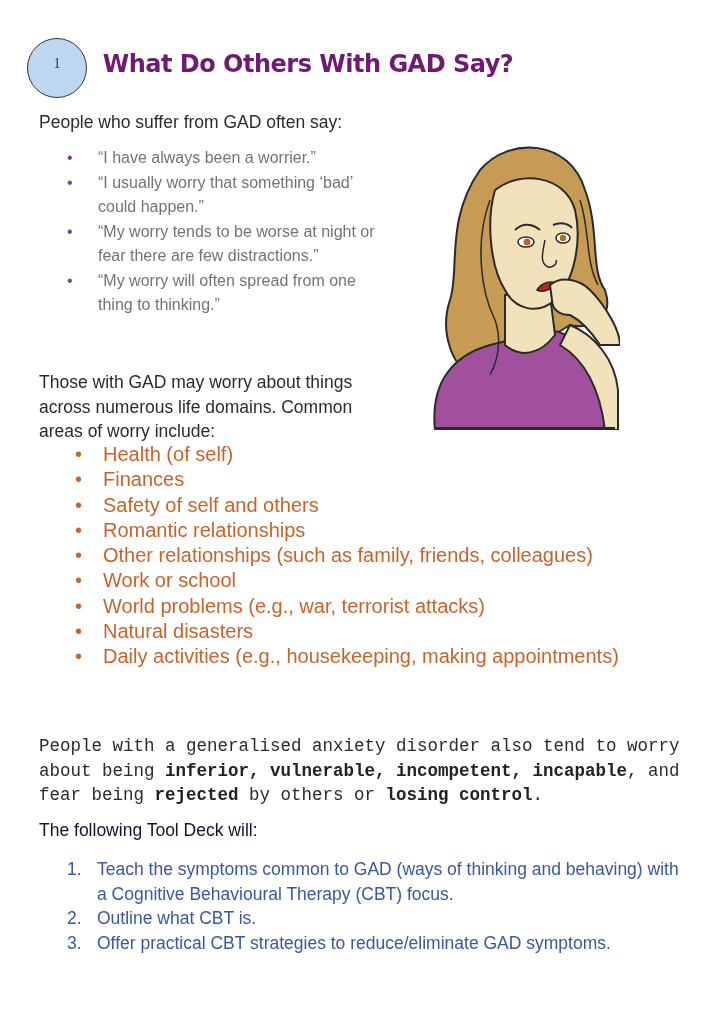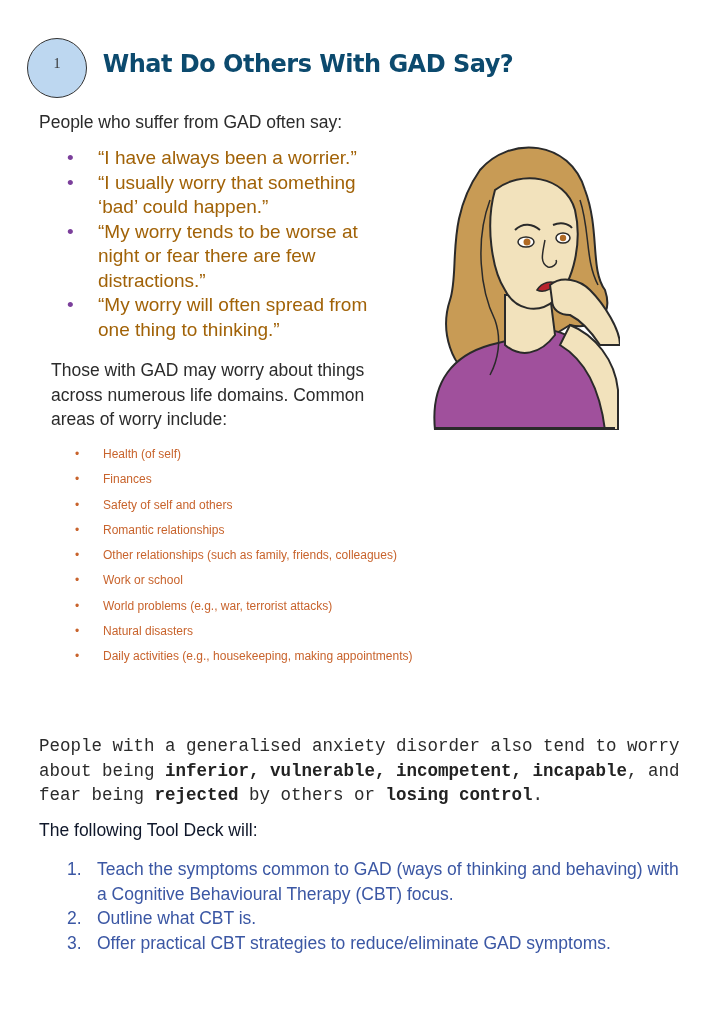--- a/index.html
+++ b/index.html
@@ -4,31 +4,31 @@
 <style>
   html, body { margin: 0; padding: 0; background: #ffffff; }
   body { width: 720px; height: 1024px; position: relative; overflow: hidden;
          font-family: "Liberation Sans", sans-serif; color: #2b2b2b; }
   .page-badge { position: absolute; left: 27px; top: 38px; width: 60px; height: 60px;
          border-radius: 50%; background: #bdd7f0; border: 1.5px solid #333;
          display: flex; align-items: center; justify-content: center; box-sizing: border-box;
          font-family: "Liberation Serif", serif; font-size: 14px; color: #333; padding-bottom: 8px; }
   .title { position: absolute; left: 0; width: 616px; top: 50px; text-align: center;
          font-family: "DejaVu Sans", sans-serif; font-weight: bold; font-size: 24px;
-         color: #0c4a6e; letter-spacing: -0.5px; box-sizing: border-box; }
+         color: #701a75; letter-spacing: -0.5px; box-sizing: border-box; }
   .p { position: absolute; left: 39px; font-size: 17.5px; line-height: 24.5px; color: #2b2b2b; }
   .intro { top: 110px; }
   ul.quotes { position: absolute; left: 60px; top: 146px; margin: 0; padding: 0; list-style: none;
-         width: 320px; font-size: 19px; line-height: 24.5px; color: #a16207; }
+         width: 320px; font-size: 16px; line-height: 24.5px; color: #737373; }
   ul.quotes li { position: relative; padding-left: 38px; }
   ul.quotes li::before { content: "\2022"; position: absolute; left: 7px; top: 0; color: #7b3f9b; }
   .illustration { position: absolute; left: 420px; top: 130px; width: 200px; height: 300px; }
-  .domains-intro { top: 358px; width: 360px; margin-left: 12px; }
+  .domains-intro { top: 370px; width: 360px; }
   ul.worries { position: absolute; left: 70px; top: 442px; margin: 0; padding: 0; list-style: none;
-         font-size: 12px; line-height: 25.3px; color: #c8632c; }
+         font-size: 20px; line-height: 25.3px; color: #c8632c; }
   ul.worries li { position: relative; padding-left: 33px; white-space: nowrap; }
   ul.worries li::before { content: "\2022"; position: absolute; left: 5px; top: 0; color: #c8632c; }
   .fears { top: 734px; width: 660px; font-family: Liberation Mono, monospace; }
   .fears b { color: #222; }
   .deck-intro { position: absolute; left: 39px; top: 820px; font-size: 17.5px; color: #0f172a; }
   ol.deck { position: absolute; left: 67px; top: 857px; margin: 0; padding: 0; list-style: none;
          width: 620px; font-size: 17.5px; line-height: 24.5px; color: #3b57a4; }
   ol.deck li { position: relative; padding-left: 30px; }
   ol.deck li .num { position: absolute; left: 0; top: 0; }
 </style>

